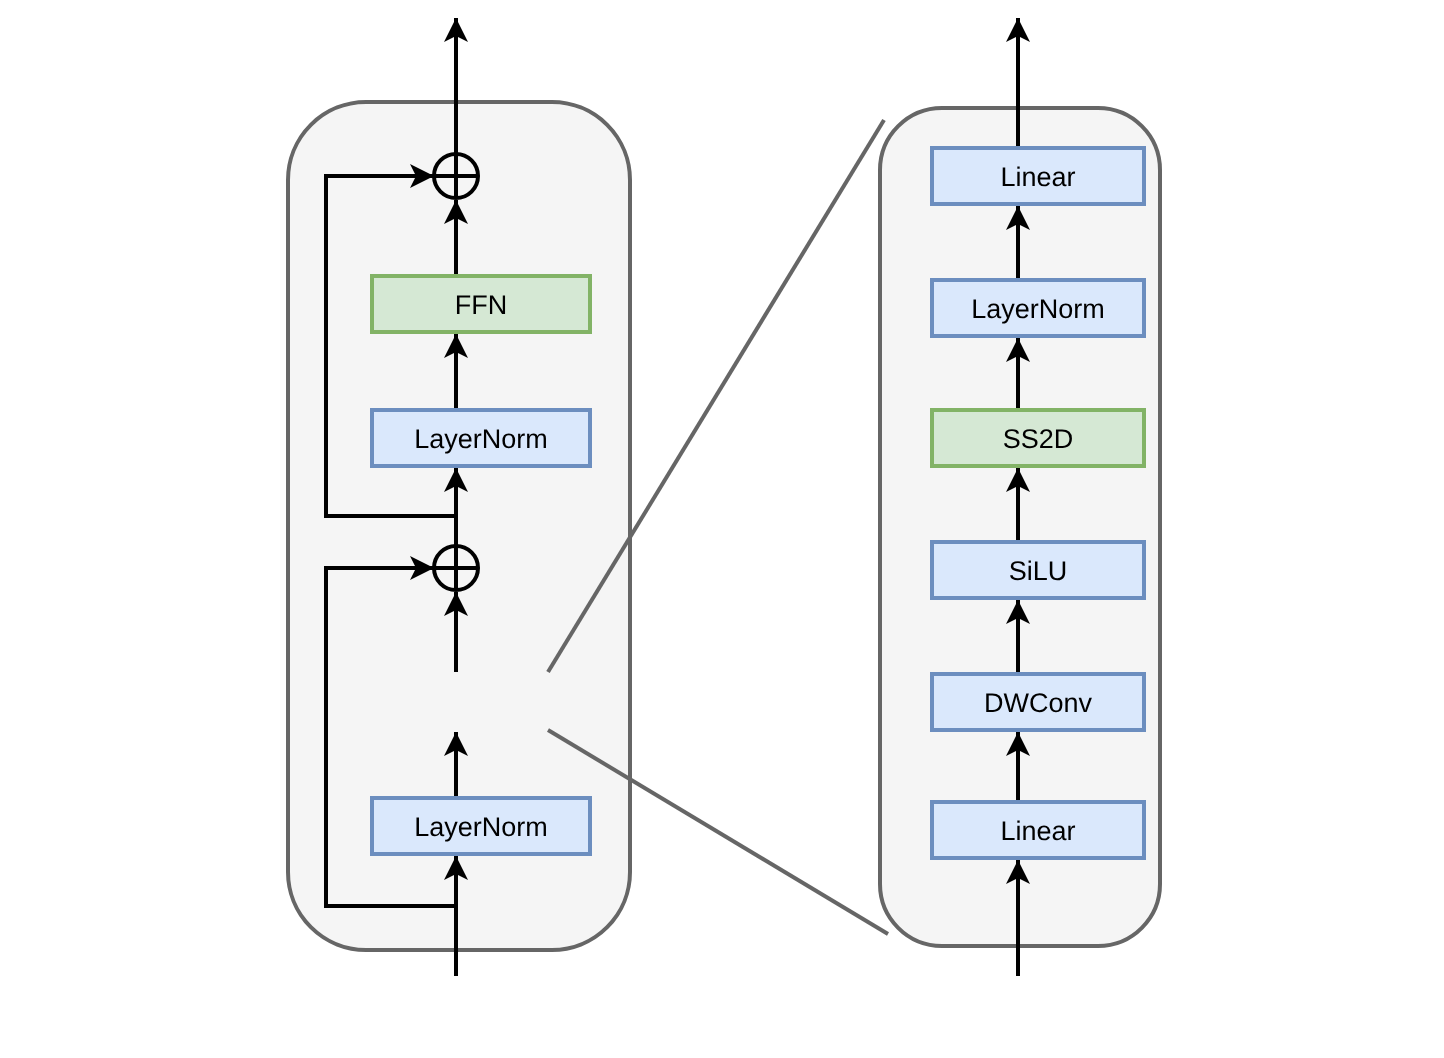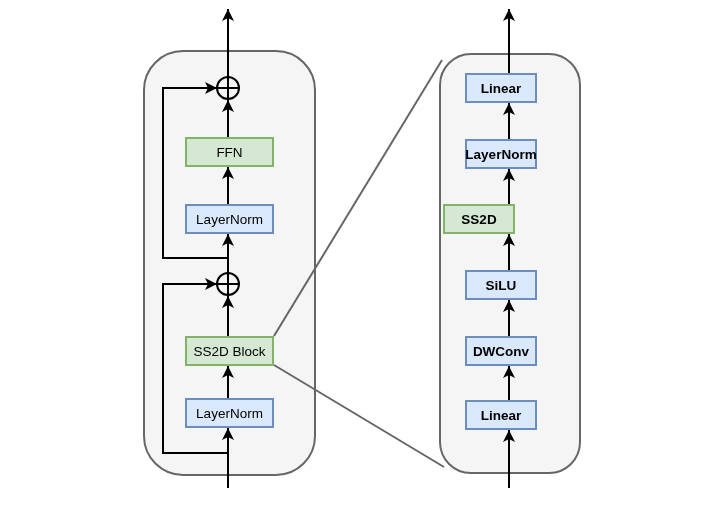--- a/index.html
+++ b/index.html
@@ -14,30 +14,30 @@
     position:absolute;
     background:#f5f5f5;
     border:2px solid #666666;
     box-sizing:border-box;
   }
   .panel.left{left:143px;top:50px;width:173px;height:426px;border-radius:40px;}
   .panel.right{left:439px;top:53px;width:142px;height:421px;border-radius:32px;}
   .wires{position:absolute;left:0;top:0;width:722px;height:529px;}
   .node{
     position:absolute;
-    width:89px;height:30px;
+    width:111px;height:30px;
     box-sizing:border-box;
     border:2px solid;
     display:flex;align-items:center;justify-content:center;
     font-size:13.5px;color:#000000;
     white-space:nowrap;
   }
   .node.blue{background:#dae8fc;border-color:#6c8ebf;}
   .node.green{background:#d5e8d4;border-color:#82b366;}
-  .rp{width:72px;font-weight:bold;}
+  .rp{width:108px;}
 </style>
 </head>
 <body>
 
 <div class="canvas">
 
   <div class="panel left"></div>
   <div class="panel right"></div>
 
   <svg class="wires" viewBox="0 0 722 529">
@@ -74,40 +74,37 @@
     <path d="M509,336 L509,300" stroke="#000" stroke-width="2" fill="none" marker-end="url(#arrow)"></path>
     <path d="M509,270 L509,234" stroke="#000" stroke-width="2" fill="none" marker-end="url(#arrow)"></path>
     <path d="M509,204 L509,169" stroke="#000" stroke-width="2" fill="none" marker-end="url(#arrow)"></path>
     <path d="M509,139 L509,103" stroke="#000" stroke-width="2" fill="none" marker-end="url(#arrow)"></path>
     <path d="M509,73 L509,9" stroke="#000" stroke-width="2" fill="none" marker-end="url(#arrow)"></path>
   </svg>
 
   <div class="node blue" style="left:185px;top:398px">
     <span>LayerNorm</span>
   </div>
-  <div class="node green" style="left:185px;top:336px">
-    <span>SS2D Block</span>
-  </div>
   <div class="node blue" style="left:185px;top:204px">
     <span>LayerNorm</span>
   </div>
   <div class="node green" style="left:185px;top:137px">
     <span>FFN</span>
   </div>
 
   <div class="node blue rp" style="left:465px;top:400px">
     <span>Linear</span>
   </div>
   <div class="node blue rp" style="left:465px;top:270px">
     <span>SiLU</span>
   </div>
   <div class="node blue rp" style="left:465px;top:336px">
     <span>DWConv</span>
   </div>
-  <div class="node green rp" style="left:443px;top:204px">
+  <div class="node green rp" style="left:465px;top:204px">
     <span>SS2D</span>
   </div>
   <div class="node blue rp" style="left:465px;top:139px">
     <span>LayerNorm</span>
   </div>
   <div class="node blue rp" style="left:465px;top:73px">
     <span>Linear</span>
   </div>
 
 </div>

